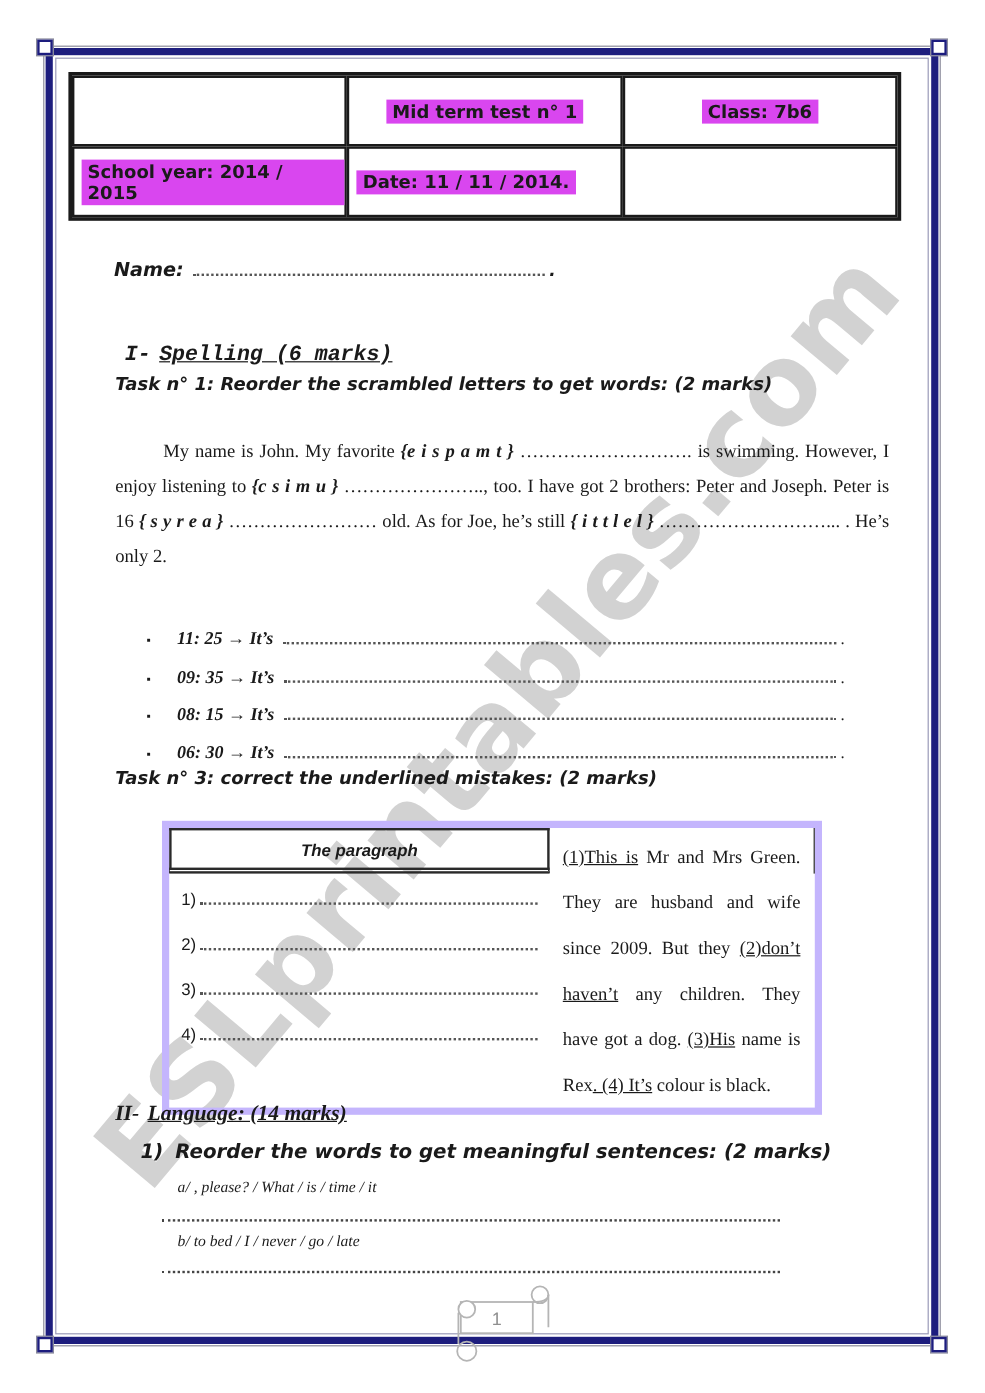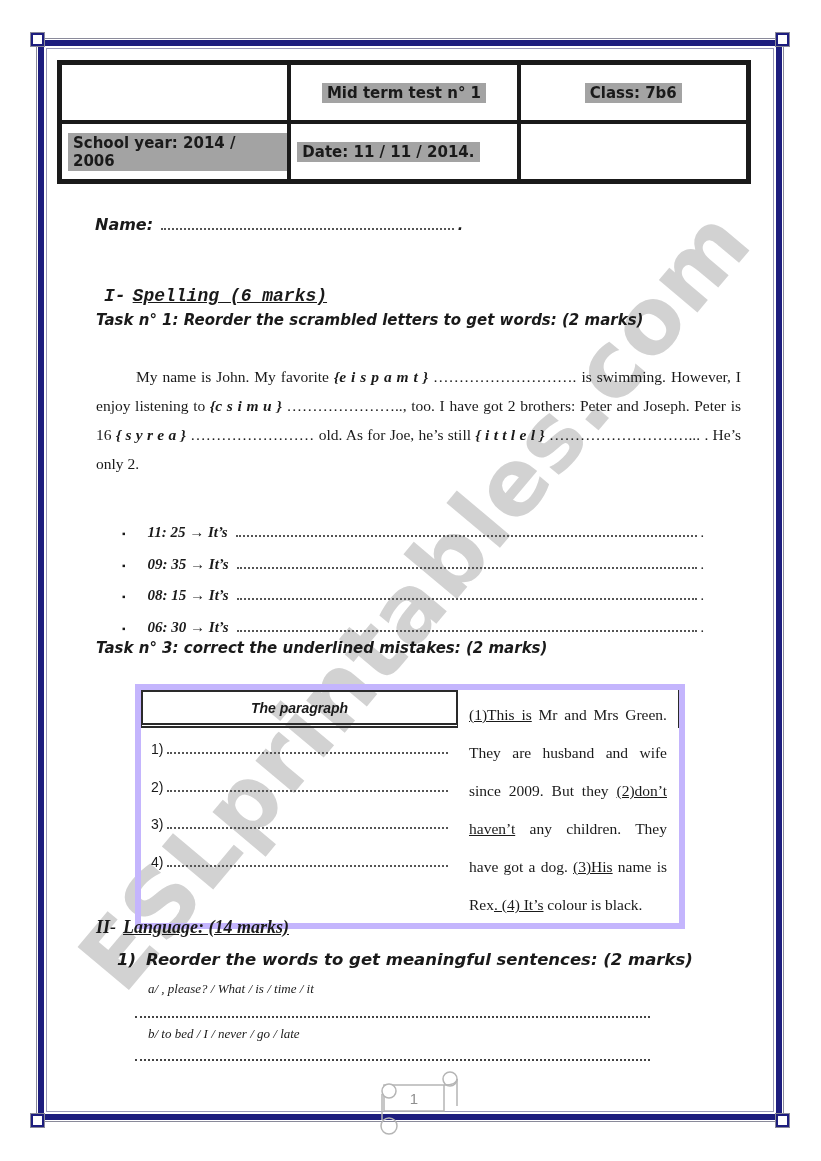--- a/index.html
+++ b/index.html
@@ -23,21 +23,21 @@
   
   .frame{position:absolute;left:36px;top:38px;width:748px;height:1084px;z-index:3;pointer-events:none;}
   .frame .outer{position:absolute;inset:0;border:1px solid #8a8a9a;}
   .frame .navy{position:absolute;inset:2px;border:6px solid #1d1d7e;}
   .frame .inner{position:absolute;inset:10px;border:1px solid #9a9ab8;}
   .corner{position:absolute;width:9px;height:9px;background:#fff;border:2px solid #1d1d7e;box-shadow:0 0 0 1px #8a8a9a;}
   .corner.tl{left:-5px;top:-5px;} .corner.tr{right:-5px;top:-5px;}
   .corner.bl{left:-5px;bottom:-5px;} .corner.br{right:-5px;bottom:-5px;}
   
   .content{position:absolute;inset:0;z-index:2;}
-  .hl{background:#a3a3a3;padding:1px 5px;}
+  .hl{background:#d946ef;padding:1px 5px;}
   
   .header-table{
     position:absolute;left:57px;top:60px;width:688px;height:118px;
     display:grid;grid-template-columns:1fr 1fr 1fr;grid-template-rows:1fr 1fr;
     border:3px solid #1a1a1a;background:transparent;
   }
   .header-table .cell{
     border:2px solid #1a1a1a;
     display:flex;align-items:center;justify-content:center;
     font-family:"DejaVu Sans", sans-serif;font-weight:600;font-size:15px;
@@ -96,21 +96,21 @@
 
     <div class="header-table">
       <div class="cell"></div>
       <div class="cell">
         <span class="hl">Mid term test n° 1</span>
       </div>
       <div class="cell">
         <span class="hl">Class: 7b6</span>
       </div>
       <div class="cell left">
-        <span class="hl">School year: 2014 / 2006</span>
+        <span class="hl">School year: 2014 / 2015</span>
       </div>
       <div class="cell left">
         <span class="hl">Date: 11 / 11 / 2014.</span>
       </div>
       <div class="cell"></div>
     </div>
 
     <div class="name-line">
       <span>Name:</span>
       <span class="leader"></span>

